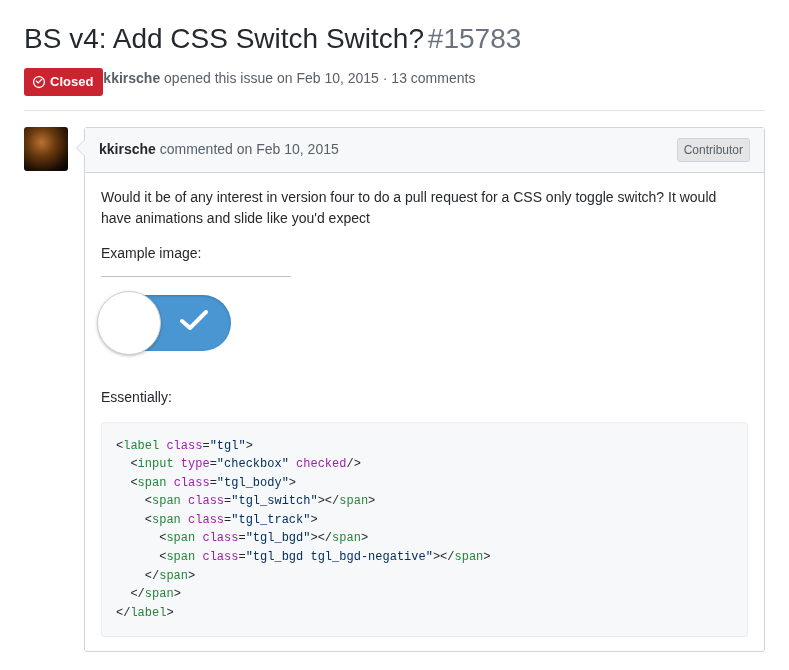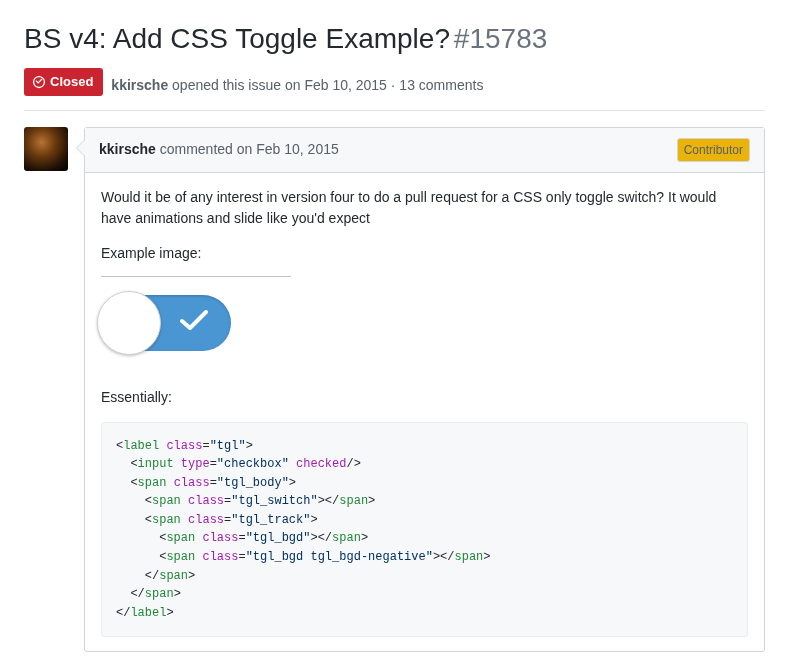--- a/index.html
+++ b/index.html
@@ -8,21 +8,21 @@
     color: #24292e;
     font-size: 14px;
     line-height: 1.5;
     width: 789px;
     padding: 18px 24px 0 24px;
     background: #fff;
   }
   .issue-title-row { margin-bottom: 8px; }
   .issue-title { font-size: 28px; font-weight: 400; display: inline; }
   .issue-number { font-size: 28px; font-weight: 300; color: #6a737d; }
-  .meta-row { display: flex; align-items: flex-end; gap: 8px; margin-bottom: 14px; }
+  .meta-row { display: flex; align-items: flex-start; margin-bottom: 14px; }
   .state-badge {
     background: #cb2431;
     color: #fff;
     border-radius: 3px;
     padding: 4px 10px 4px 8px;
     font-size: 13px;
     font-weight: 600;
     display: inline-flex;
     align-items: center;
     gap: 4px;
@@ -62,21 +62,21 @@
     color: #586069;
   }
   .comment-header .author { font-weight: 600; color: #24292e; }
   .role-badge {
     margin-left: auto;
     border: 1px solid #d1d5da;
     border-radius: 3px;
     padding: 2px 6px;
     font-size: 12px;
     color: #586069;
-    background: #eab308;
+    background: #e5e5e5;
   }
   .comment-body { padding: 14px 16px; }
   .comment-body p { margin-bottom: 14px; }
   .example-label { display: inline-block; border-bottom: 1px solid #c0c4c9; padding: 0 90px 12px 0; margin-bottom: 12px; font-size: 14px; }
 
   .toggle-demo { margin: 6px 0 36px 0; }
   .toggle-pill {
     width: 130px; height: 56px; border-radius: 28px;
     background: #4a96d2;
     position: relative;
@@ -110,21 +110,21 @@
     color: #24292e;
   }
   .pl-ent { color: #22863a; text-align: right; }
   .pl-e   { color: #a21caf; }
   .pl-s   { color: #032f62; }
 </style>
 </head>
 <body>
 
 <div class="issue-title-row">
-  <h1 class="issue-title">BS v4: Add CSS Toggle Example?</h1>
+  <h1 class="issue-title">BS v4: Add CSS Switch Switch?</h1>
   <span class="issue-number">#15783</span>
 </div>
 
 <div class="meta-row">
   <span class="state-badge">
     <svg viewBox="0 0 16 16">
         <path d="M7 10l-3-3 1-1 2 2 4-4 1 1z"></path>
         <path d="M8 1a7 7 0 100 14A7 7 0 008 1zm0 12.5A5.5 5.5 0 118 2.5a5.5 5.5 0 010 11z"></path>
       </svg>
     <span>Closed</span>

